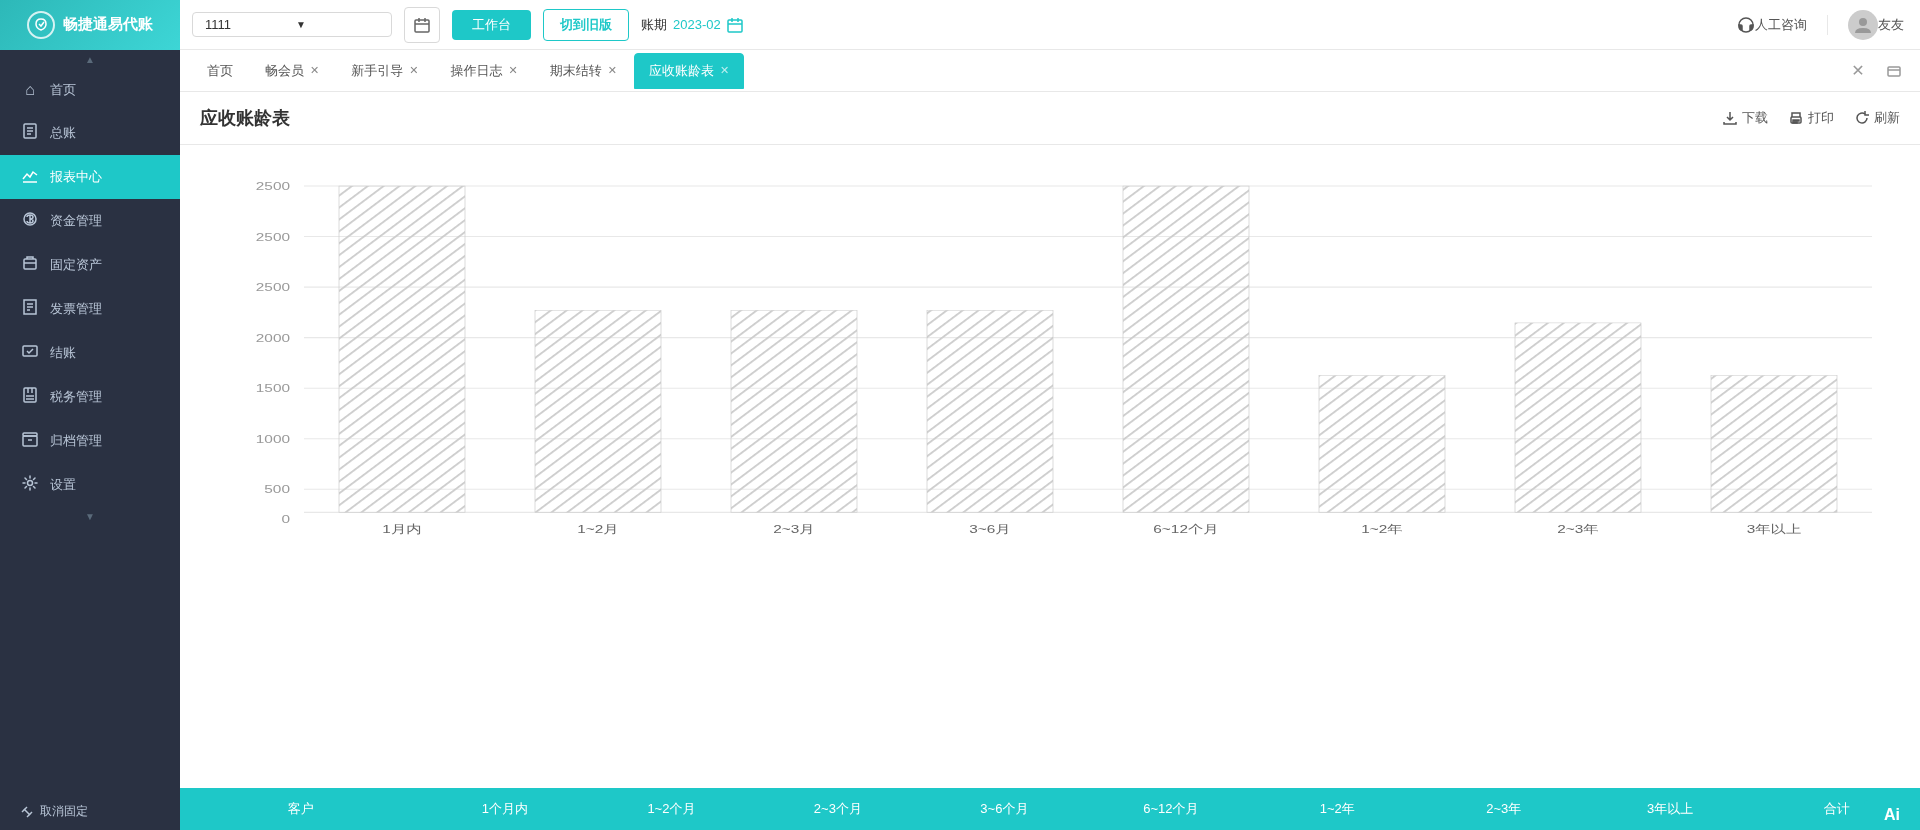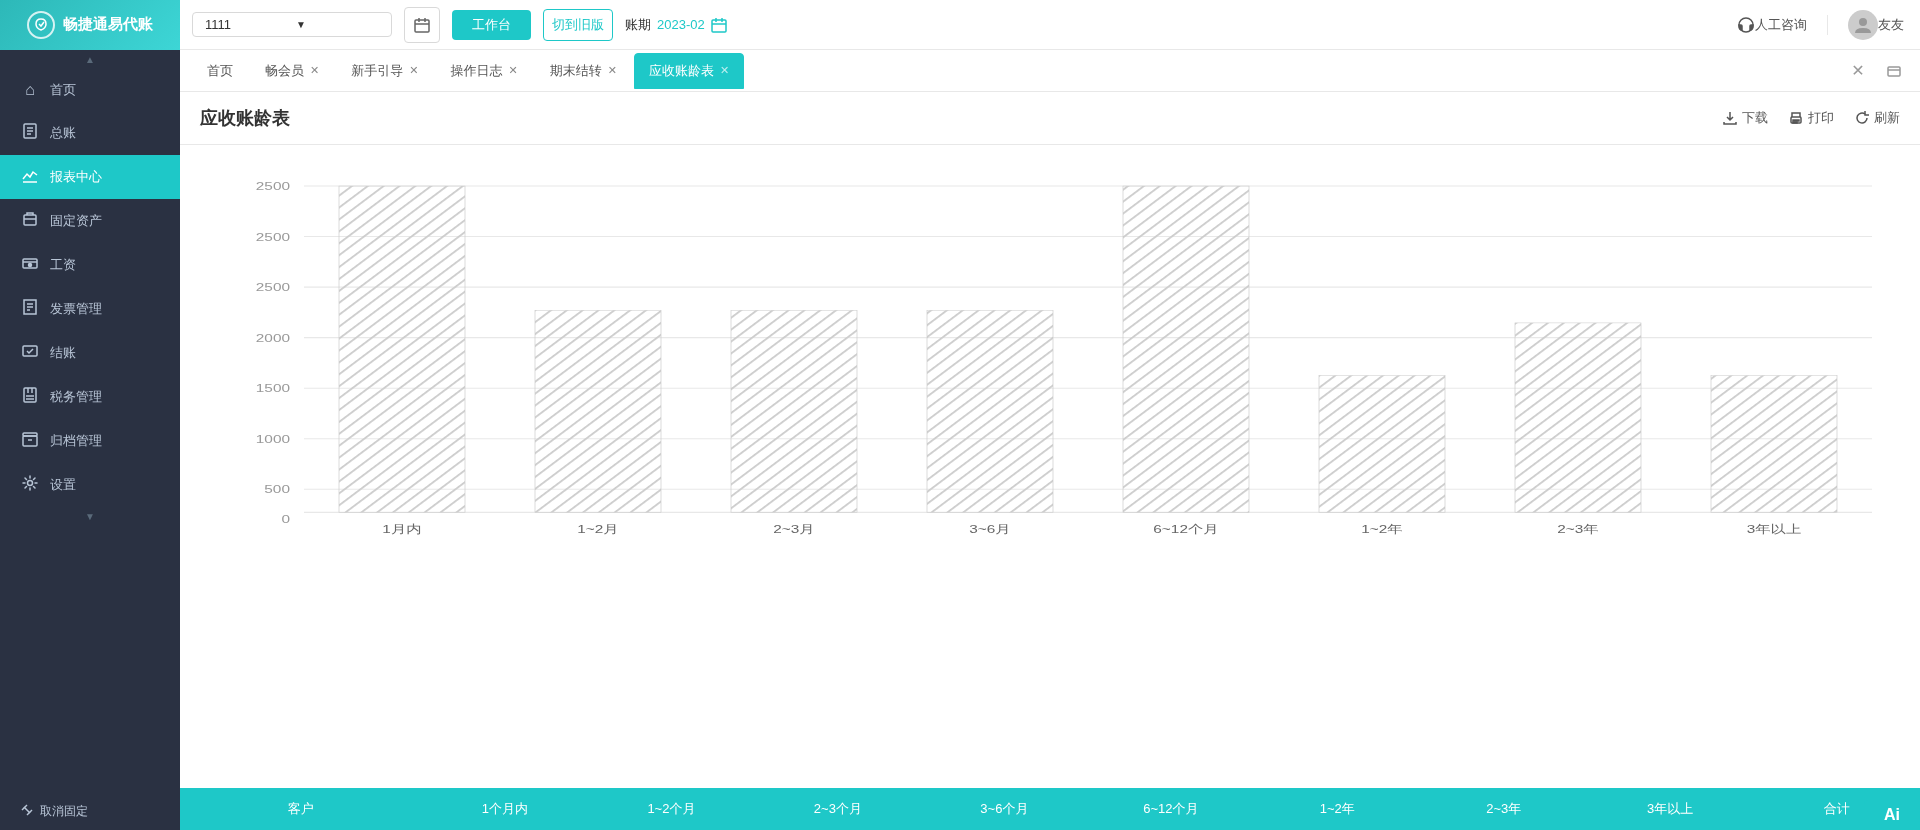--- a/index.html
+++ b/index.html
@@ -67,23 +67,24 @@
       border-radius: 4px;
       padding: 6px 20px;
       cursor: pointer;
       font-size: 13px;
     }
     .btn-switch {
       background: #fff;
       color: #1ec8c8;
       border: 1px solid #1ec8c8;
       border-radius: 4px;
-      padding: 6px 8px;
+      padding: 6px 16px;
       cursor: pointer;
       font-size: 13px;
+      font-weight: bold;
     }
     .period-area {
       display: flex;
       align-items: center;
       gap: 6px;
       color: #333;
     }
     .header-right {
       margin-left: auto;
       display: flex;
@@ -131,21 +132,21 @@
       cursor: pointer;
       font-size: 13px;
       transition: background 0.2s;
     }
     .sidebar-item.active { background: #1ec8c8; color: #fff; }
     .sidebar-item .item-icon { font-size: 16px; width: 20px; text-align: center; }
     .sidebar-bottom {
       margin-top: auto;
       padding: 10px 20px;
       display: flex;
-      align-items: flex-start;
+      align-items: center;
       gap: 6px;
       color: #b8c5d6;
       cursor: pointer;
       font-size: 12px;
     }
 
     
     .content-area {
       flex: 1;
       display: flex;
@@ -380,36 +381,35 @@
         <svg width="16" height="16" viewBox="0 0 16 16" fill="none" stroke="currentColor" stroke-width="1.5">
           <polyline points="1,12 5,7 8,10 11,5 15,8"></polyline>
           <line x1="1" y1="15" x2="15" y2="15"></line>
         </svg>
       </span>
       <span>报表中心</span>
     </div>
     <div class="sidebar-item">
       <span class="item-icon">
         <svg width="16" height="16" viewBox="0 0 16 16" fill="none" stroke="currentColor" stroke-width="1.5">
+          <circle cx="8" cy="8" r="6"></circle>
+          <path d="M8 4 L8 12 M5 6 Q5 4 8 4 Q11 4 11 6 Q11 8 8 8 Q11 8 11 10 Q11 12 8 12 Q5 12 5 10"></path>
+        </svg>
+      </span>
+      <span>资金管理</span>
+    </div>
+    <div class="sidebar-item">
+      <span class="item-icon">
+        <svg width="16" height="16" viewBox="0 0 16 16" fill="none" stroke="currentColor" stroke-width="1.5">
           <rect x="2" y="4" width="12" height="10" rx="1"></rect>
           <path d="M5 4 L5 2 L11 2 L11 4"></path>
           <line x1="2" y1="8" x2="14" y2="8"></line>
         </svg>
       </span>
       <span>固定资产</span>
-    </div>
-    <div class="sidebar-item">
-      <span class="item-icon">
-        <svg width="16" height="16" viewBox="0 0 16 16" fill="none" stroke="currentColor" stroke-width="1.5">
-          <rect x="1" y="4" width="14" height="9" rx="1"></rect>
-          <line x1="1" y1="7" x2="15" y2="7"></line>
-          <circle cx="8" cy="10" r="1.5" fill="currentColor"></circle>
-        </svg>
-      </span>
-      <span>工资</span>
     </div>
     <div class="sidebar-item">
       <span class="item-icon">
         <svg width="16" height="16" viewBox="0 0 16 16" fill="none" stroke="currentColor" stroke-width="1.5">
           <path d="M2 1 L14 1 L14 15 L2 15 Z"></path>
           <line x1="5" y1="5" x2="11" y2="5"></line>
           <line x1="5" y1="8" x2="11" y2="8"></line>
           <line x1="5" y1="11" x2="8" y2="11"></line>
         </svg>
       </span>

